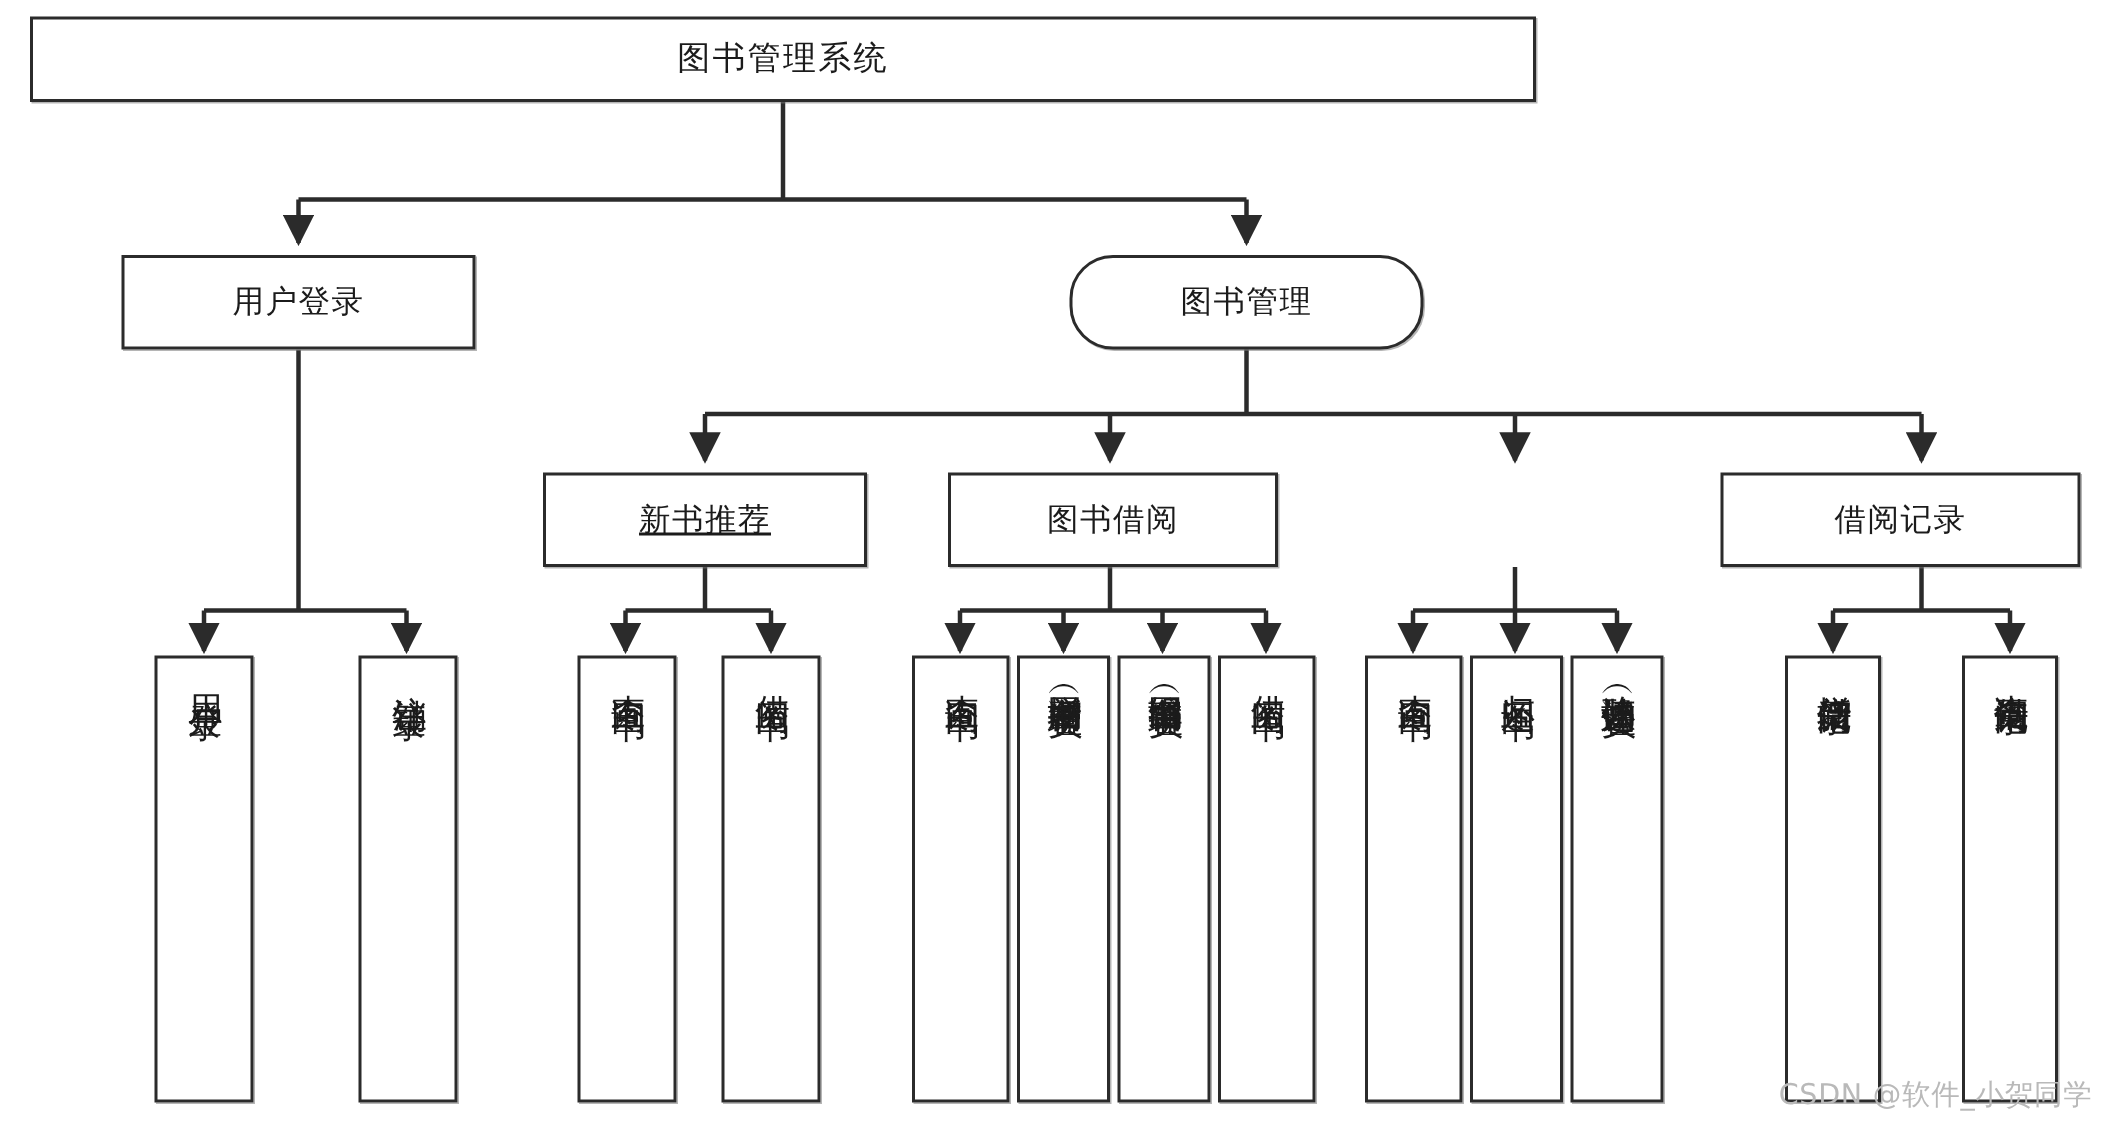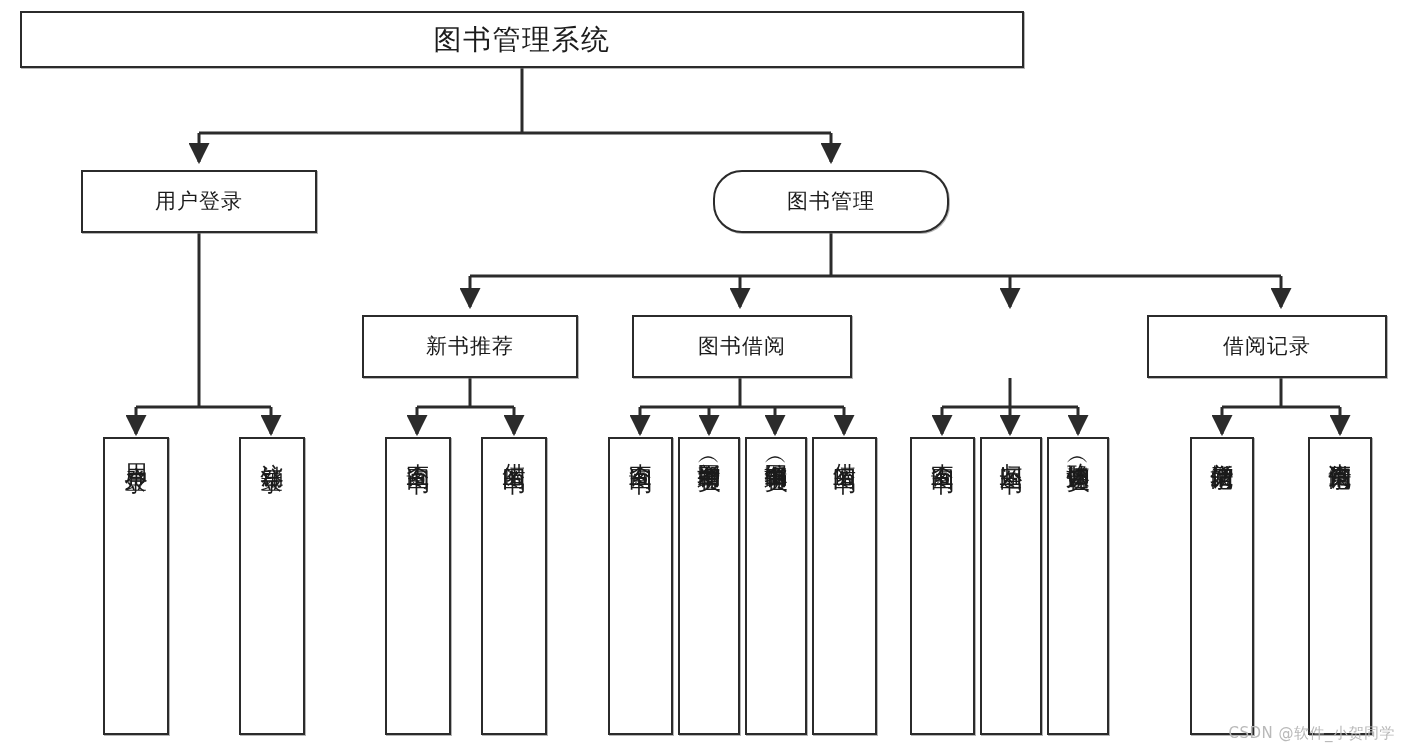--- a/index.html
+++ b/index.html
@@ -25,36 +25,36 @@
     color:#1b1b1b;
   }
   .node .lbl{
     display:block;
     text-align:center;
     line-height:1.18;
     white-space:pre;
   }
   
   .node.h .lbl{font-size:21px;letter-spacing:1px;}
-  .node.root .lbl{font-size:28px;letter-spacing:1.5px;}
+  .node.root .lbl{font-size:22px;letter-spacing:1.5px;}
   
   .node.v{align-items:flex-start;padding-top:6px;}
   .node.v .lbl{
     writing-mode:vertical-rl;
     text-orientation:upright;
     font-size:23px;
     letter-spacing:3px;
     line-height:1;
   }
   .node.v.tall .lbl{letter-spacing:1px;}
 
   #watermark{
     position:absolute;
     right:10px;bottom:4px;
-    font-size:15px;
+    font-size:19px;
     color:#b9b9b9;
     letter-spacing:.5px;
     white-space:nowrap;
     pointer-events:none;
   }
 </style>
 </head>
 <body>
 
 <div id="diagram">
@@ -113,21 +113,21 @@
     <span class="lbl">图书管理系统</span>
   </div>
 
   <div class="node h" style="left:81px;top:170px;width:236px;height:63px;">
     <span class="lbl">用户登录</span>
   </div>
   <div class="node h" style="left:713px;top:170px;width:236px;height:63px;border-radius:29px;">
     <span class="lbl">图书管理</span>
   </div>
 
-  <div class="node h" style="left:362px;top:315px;width:216px;height:63px;">
+  <div class="node h" style="left:362px;top:315px;width:216px;height:63px;text-decoration:underline;">
     <span class="lbl">新书推荐</span>
   </div>
   <div class="node h" style="left:632px;top:315px;width:220px;height:63px;">
     <span class="lbl">图书借阅</span>
   </div>
   <div class="node h" style="left:1147px;top:315px;width:240px;height:63px;">
     <span class="lbl">借阅记录</span>
   </div>
 
   <div class="node v" style="left:103px;top:437px;width:66px;height:298px;">

